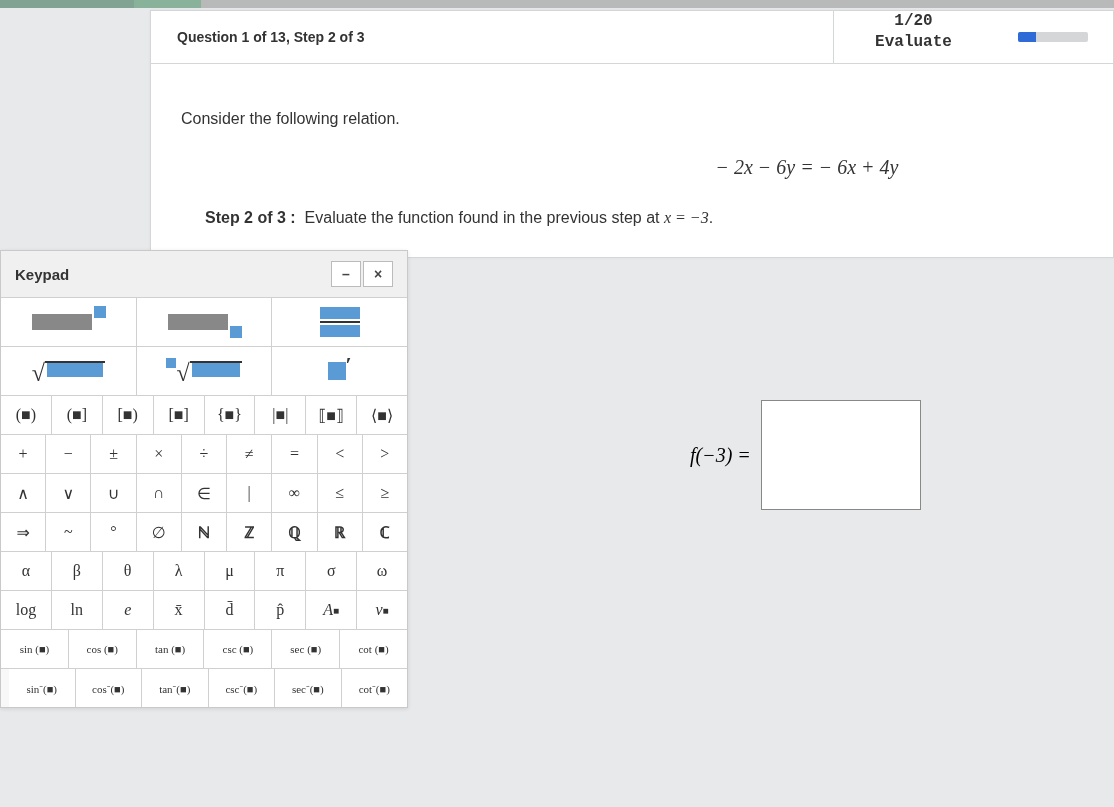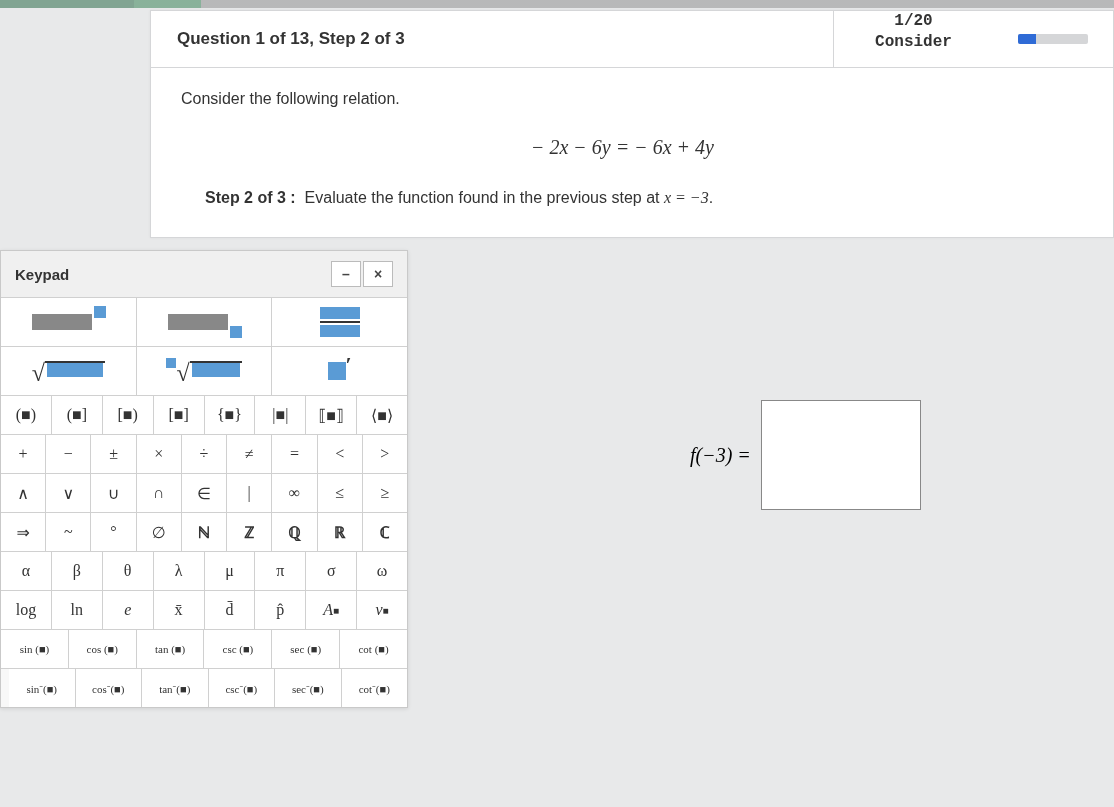--- a/index.html
+++ b/index.html
@@ -27,21 +27,21 @@
   }
   .card-head {
     display: flex;
     align-items: stretch;
     border-bottom: 1px solid #d5d6d8;
   }
   .question-title {
     flex: 1;
     padding: 18px 26px;
     font-weight: bold;
-    font-size: 17px;
+    font-size: 14px;
     color: #333;
   }
   .score-box {
     width: 160px;
     border-left: 1px solid #d5d6d8;
     text-align: center;
     padding: 0 10px;
     font-family: "Courier New", monospace;
     font-weight: bold;
     font-size: 16px;
@@ -64,23 +64,23 @@
   .progress-fill {
     position:absolute; left:0; top:0; bottom:0;
     width: 25%;
     background: #2f6bd6;
   }
   .card-body {
     padding: 22px 30px 30px 30px;
     font-size: 16px;
     color: #333;
   }
-  .prompt { margin-bottom: 28px; }
+  .prompt { margin-bottom: 28px; margin-top: 24px; }
   .eq {
-    text-align: left;
+    text-align: center;
     font-family: "Times New Roman", serif;
     font-style: italic;
     font-size: 20px;
     padding-left: 350px;
     margin-bottom: 30px;
   }
   .step-line { font-size: 16px; margin-left: 24px; }
   .step-line b { font-weight: bold; }
   .math { font-family: "Times New Roman", serif; font-style: italic; }
 
@@ -176,21 +176,21 @@
 </head>
 <body>
 
 <div class="top-strip"></div>
 
 <div class="main-card">
   <div class="card-head">
     <div class="question-title">Question 1 of 13, Step 2 of 3</div>
     <div class="score-box">
       <div>1/20</div>
-      <div>Consider</div>
+      <div>Evaluate</div>
     </div>
     <div class="progress-stub">
       <div class="progress-bar">
         <div class="progress-fill"></div>
       </div>
     </div>
   </div>
   <div class="card-body">
     <div class="prompt">Consider the following relation.</div>
     <div class="eq">− 2x − 6y = − 6x + 4y</div>

